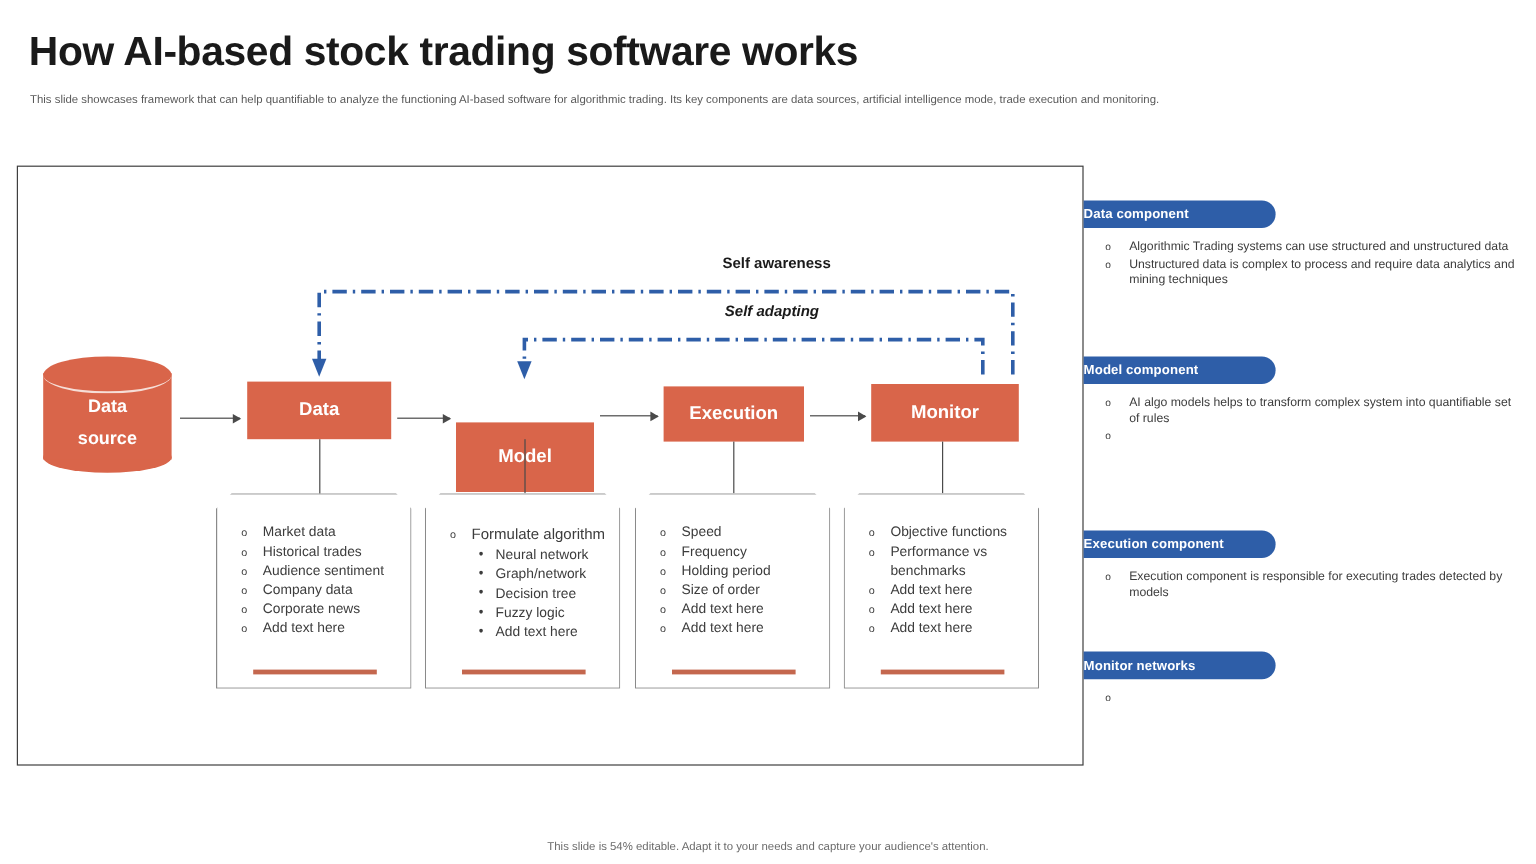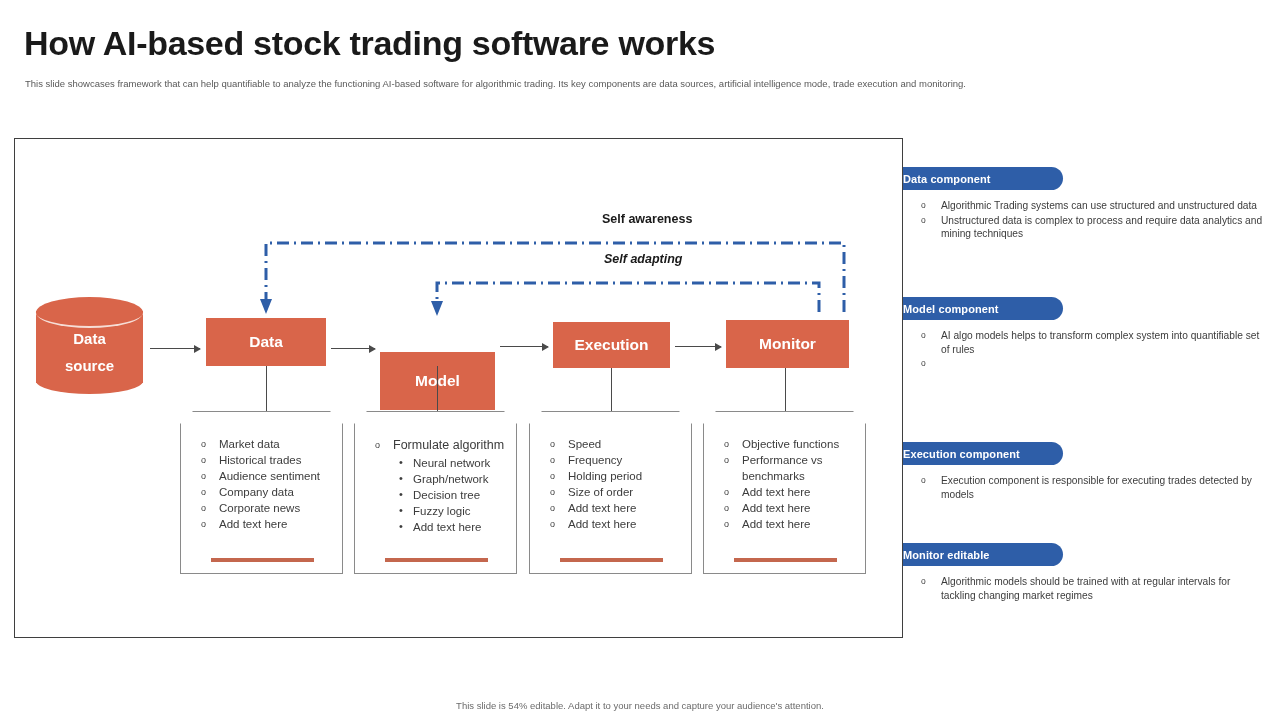--- a/index.html
+++ b/index.html
@@ -393,19 +393,19 @@
 </div>
 
 <div class="component-panel" id="panel-exec">
   <div class="panel-pill">Execution component</div>
   <div class="panel-body">
     <div class="panel-item"><span class="marker">o</span><span>Execution component is responsible for executing trades detected by models</span></div>
   </div>
 </div>
 
 <div class="component-panel" id="panel-mon">
-  <div class="panel-pill">Monitor editable</div>
+  <div class="panel-pill">Monitor networks</div>
   <div class="panel-body">
-    <div class="panel-item"><span class="marker">o</span><span>Algorithmic models should be trained with at regular intervals for tackling changing market regimes</span></div>
+    <div class="panel-item"><span class="marker">o</span></div>
   </div>
 </div>
 
 <div id="footer-note">This slide is 54% editable.  Adapt it to your needs and capture your audience's attention.</div>
 
 </body></html>

